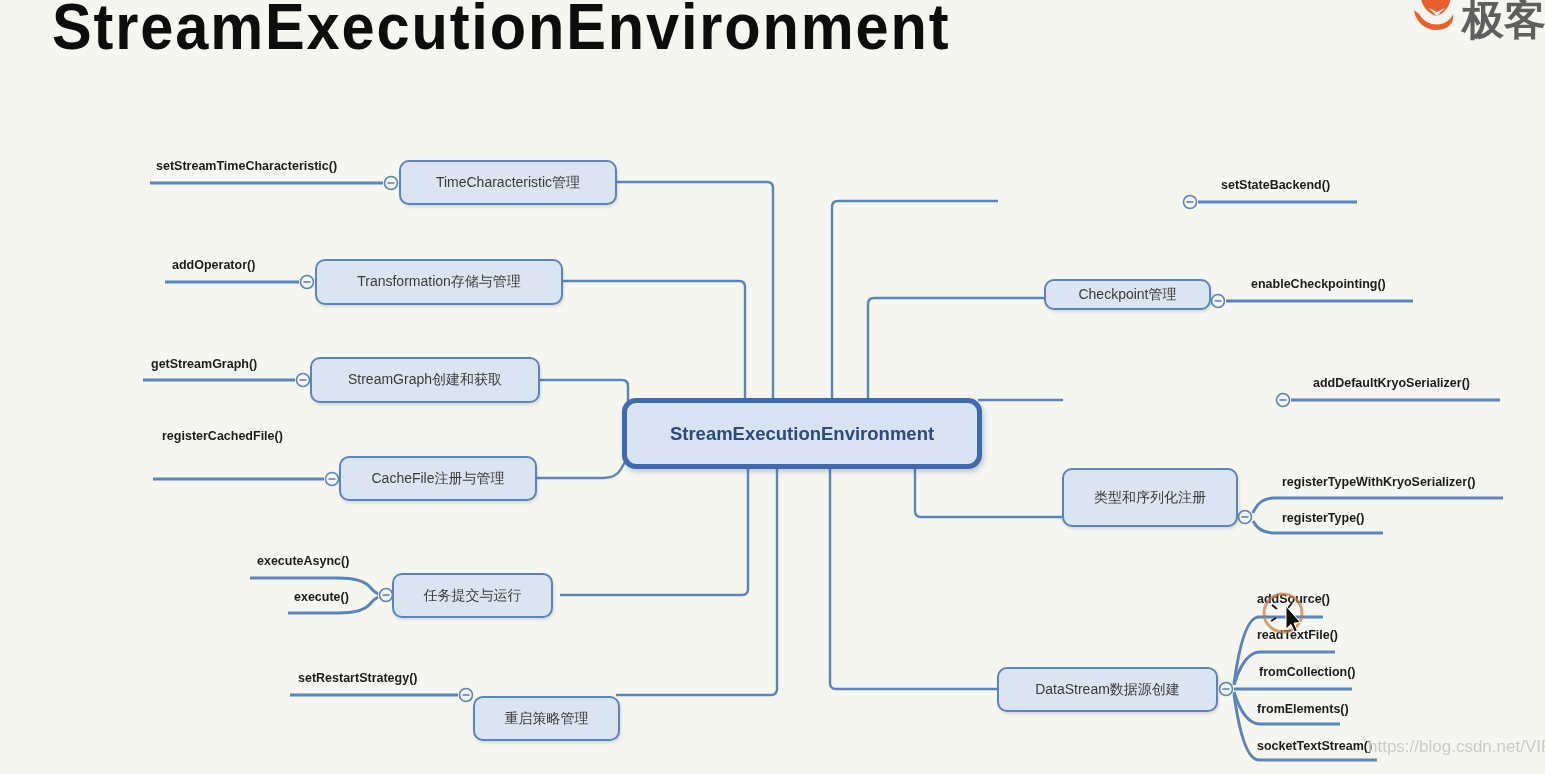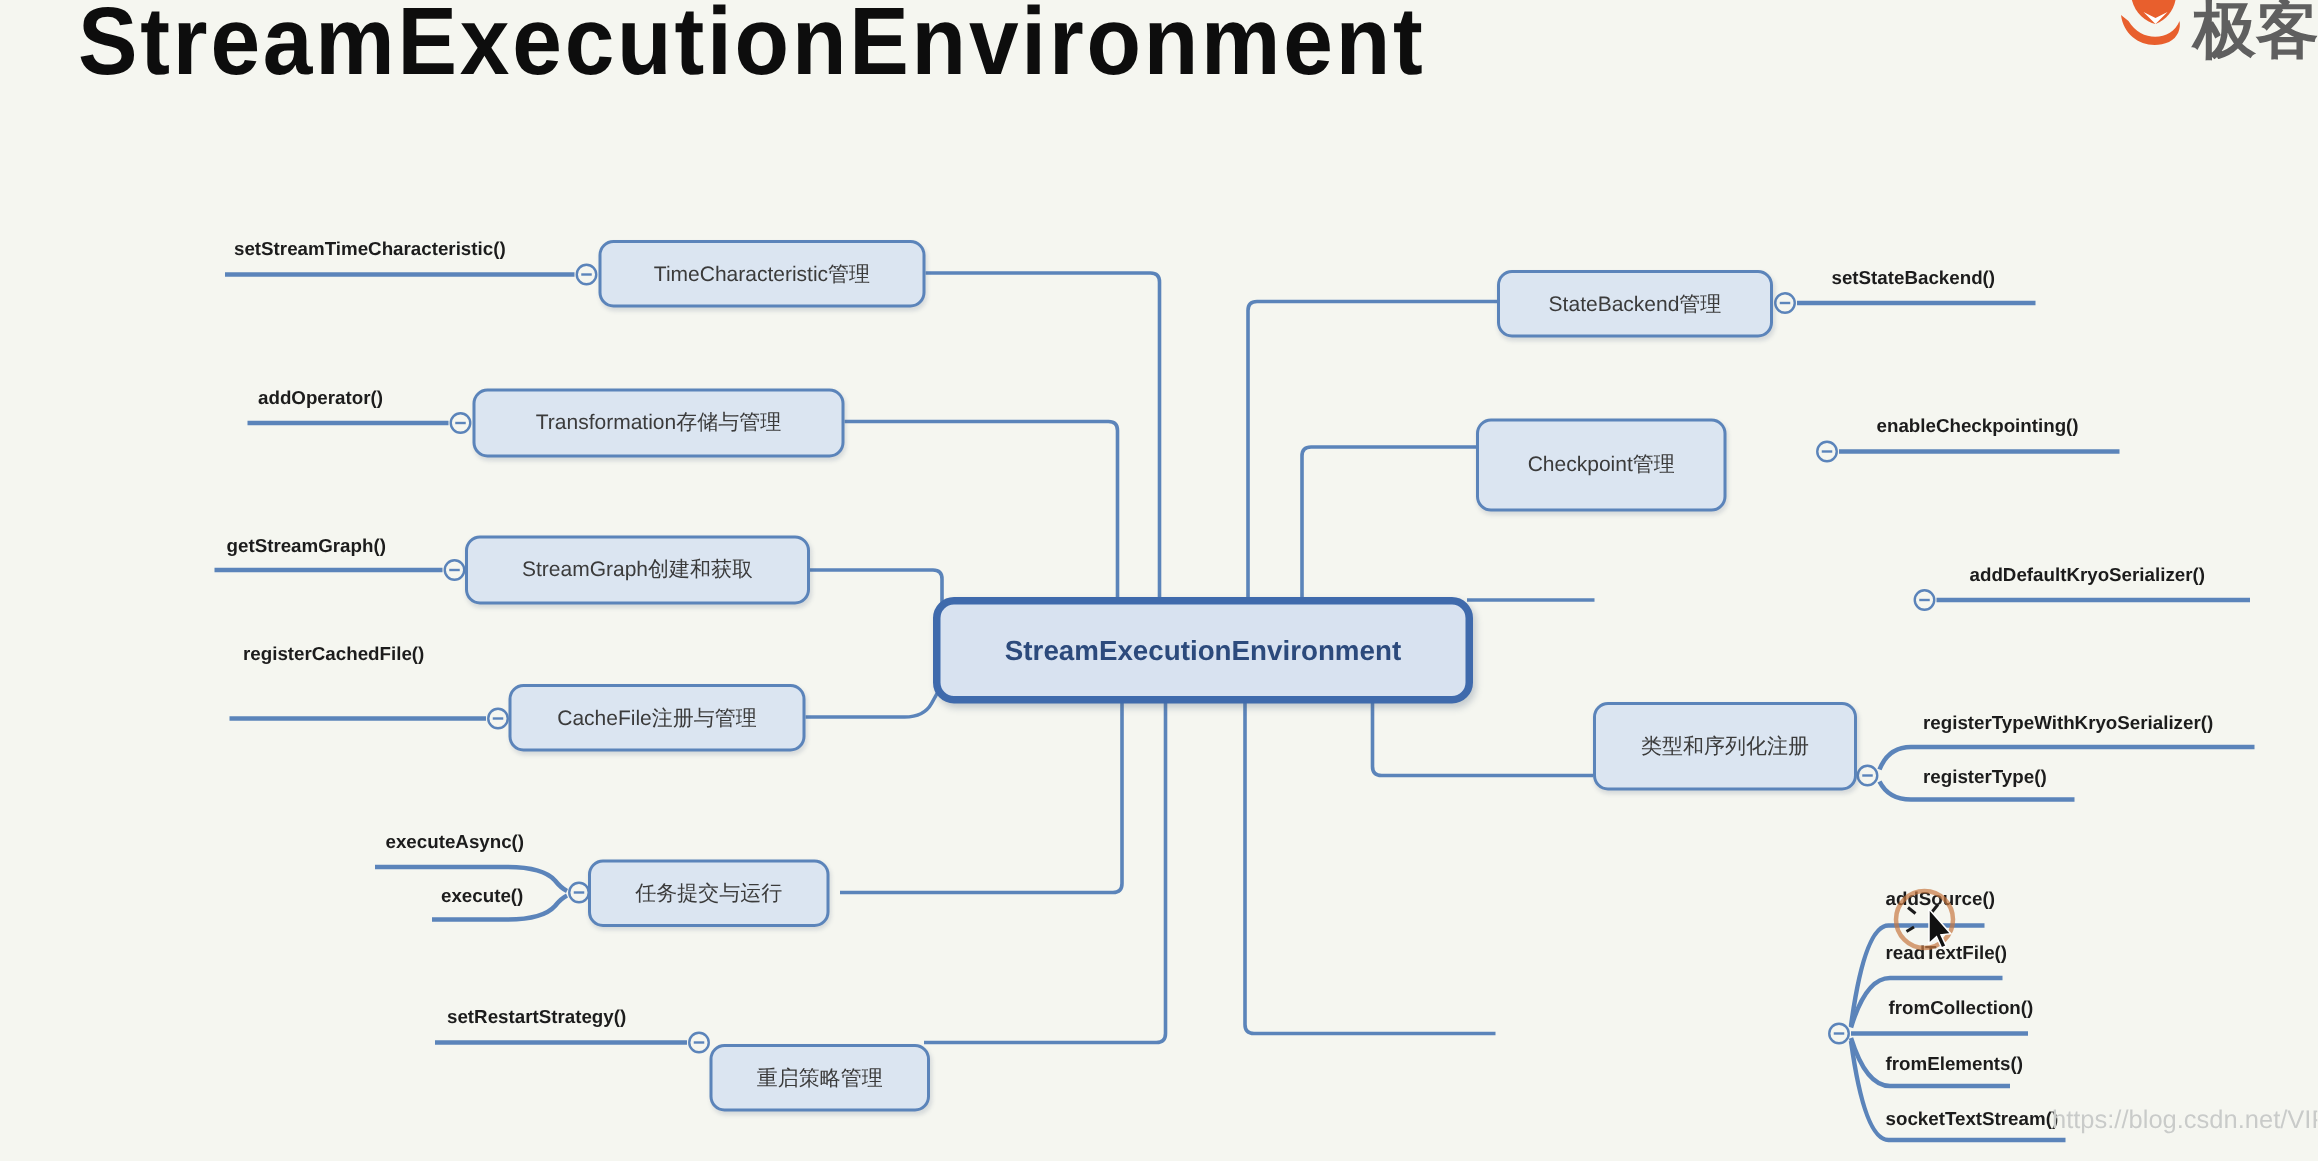--- a/index.html
+++ b/index.html
@@ -141,28 +141,28 @@
       <span>任务提交与运行</span>
     </div>
   <div class="node" style="left:473px;top:696px;width:147px;height:45px">
       <span>重启策略管理</span>
     </div>
 
   <div class="node root-node" style="left:622px;top:398px;width:360px;height:71px">
       <span>StreamExecutionEnvironment</span>
     </div>
 
-  <div class="node" style="left:998px;top:180px;width:184px;height:45px">
-      <span>StateBackend管理</span>
-    </div>
-  <div class="node" style="left:984px;top:279px;width:167px;height:62px">
+  <div class="node" style="left:1044px;top:279px;width:167px;height:31px">
       <span>Checkpoint管理</span>
     </div>
   <div class="node" style="left:1062px;top:468px;width:176px;height:59px">
       <span>类型和序列化注册</span>
+    </div>
+  <div class="node" style="left:997px;top:667px;width:221px;height:45px">
+      <span>DataStream数据源创建</span>
     </div>
 
   <div class="mlabel" style="left:156px;top:159px">setStreamTimeCharacteristic()</div>
   <div class="mlabel" style="left:172px;top:258px">addOperator()</div>
   <div class="mlabel" style="left:151px;top:357px">getStreamGraph()</div>
   <div class="mlabel" style="left:162px;top:429px">registerCachedFile()</div>
   <div class="mlabel" style="left:257px;top:554px">executeAsync()</div>
   <div class="mlabel" style="left:294px;top:590px">execute()</div>
   <div class="mlabel" style="left:298px;top:671px">setRestartStrategy()</div>
 

